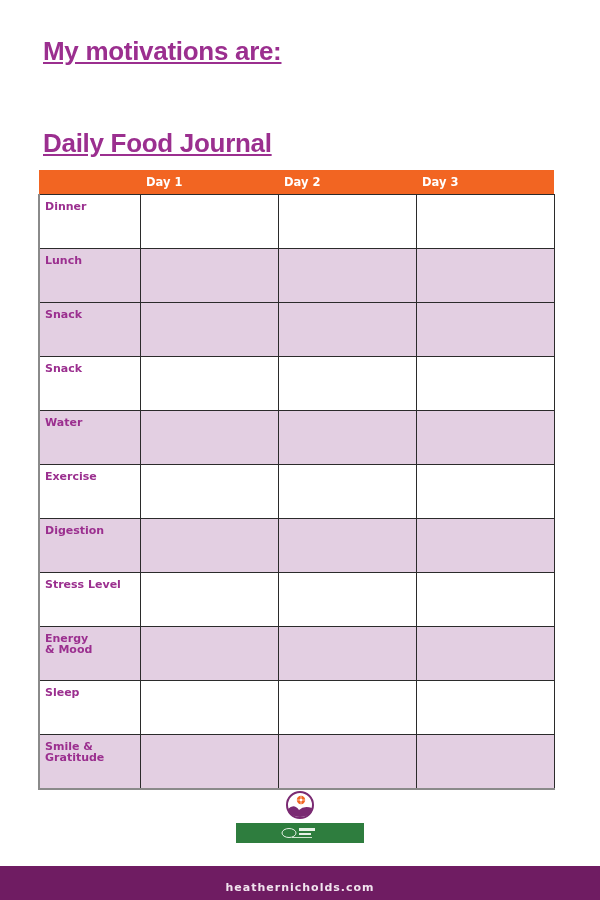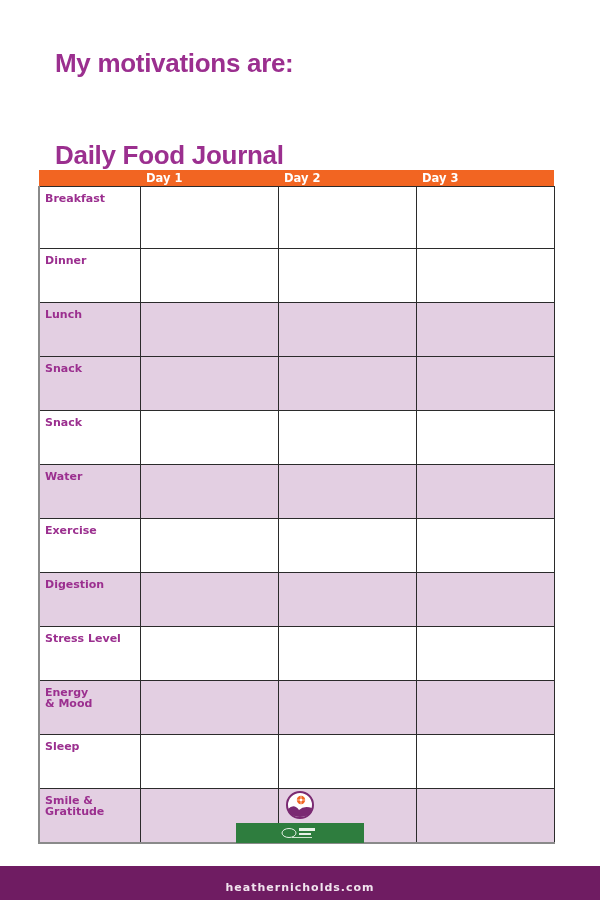--- a/index.html
+++ b/index.html
@@ -1,21 +1,21 @@
 <!DOCTYPE html>
 <html><head>
 <meta charset="utf-8">
 <style>
   html, body { margin:0; padding:0; }
   body { width:600px; height:900px; position:relative; background:#ffffff; overflow:hidden; font-family:"Liberation Sans", sans-serif; }
-  .title { position:absolute; left:39px; margin:16px; color:#9b2f8f; font-weight:bold; font-size:26px; letter-spacing:-0.3px; font-family:"Liberation Sans", sans-serif; }
+  .title { position:absolute; left:39px; margin:4px; color:#9b2f8f; font-weight:bold; font-size:26px; letter-spacing:-0.3px; font-family:"Liberation Sans", sans-serif;text-decoration:underline; }
   #t1 { top:32px; }
   #t2 { top:124px; }
   table.journal { position:absolute; left:38px; top:170px; width:515px; border-collapse:collapse; table-layout:fixed; }
-  table.journal th { background:#f26522; color:#ffffff; font-weight:bold; font-size:11.5px; text-align:left; height:16px; padding:0 0 0 6px; font-family:"DejaVu Sans", sans-serif; border:none; }
+  table.journal th { background:#f26522; color:#ffffff; font-weight:bold; font-size:11.5px; text-align:left; height:24px; padding:0 0 0 6px; font-family:"DejaVu Sans", sans-serif; border:none; }
   table.journal td { border:1.5px solid #2b2b2b; vertical-align:top; padding:0; }
   table.journal td.label { color:#9b2f8f; font-weight:bold; font-size:11px; padding:6px 0 0 5px; line-height:11px; font-family:"DejaVu Sans", sans-serif; border-left:2px solid #8a8a8a; }
   table.journal tr.alt td { background:#e3cfe2; }
   table.journal tr.first td { height:55px; }
   table.journal tr.row td { height:47px; }
   table.journal tr.last td { border-bottom:2px solid #8a8a8a; }
   .logo1 { position:absolute; left:286px; top:791px; width:28px; height:28px; }
   .logo2 { position:absolute; left:236px; top:823px; width:128px; height:20px; background:#2e7d3e; display:flex; align-items:center; justify-content:center; }
   .footer { position:absolute; left:0; top:866px; width:600px; height:42px; background:#6f1c62; display:flex; align-items:center; justify-content:center; }
   .footer span { color:#f1e4ee; font-size:11px; font-weight:bold; letter-spacing:1px; font-family:"DejaVu Sans", sans-serif; }
@@ -35,26 +35,20 @@
   </colgroup>
   <thead>
     <tr>
       <th></th>
       <th>Day 1</th>
       <th>Day 2</th>
       <th>Day 3</th>
     </tr>
   </thead>
   <tbody id="journal-body">
-      <tr class="first">
-        <td class="label" style="white-space: pre-line;">Breakfast</td>
-        <td></td>
-        <td></td>
-        <td></td>
-      </tr>
       <tr class="row">
         <td class="label" style="white-space: pre-line;">Dinner</td>
         <td></td>
         <td></td>
         <td></td>
       </tr>
       <tr class="row alt">
         <td class="label" style="white-space: pre-line;">Lunch</td>
         <td></td>
         <td></td>

